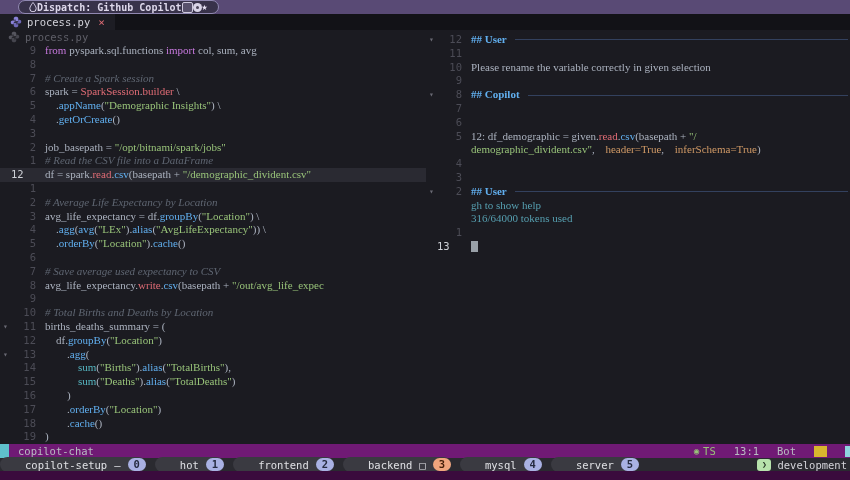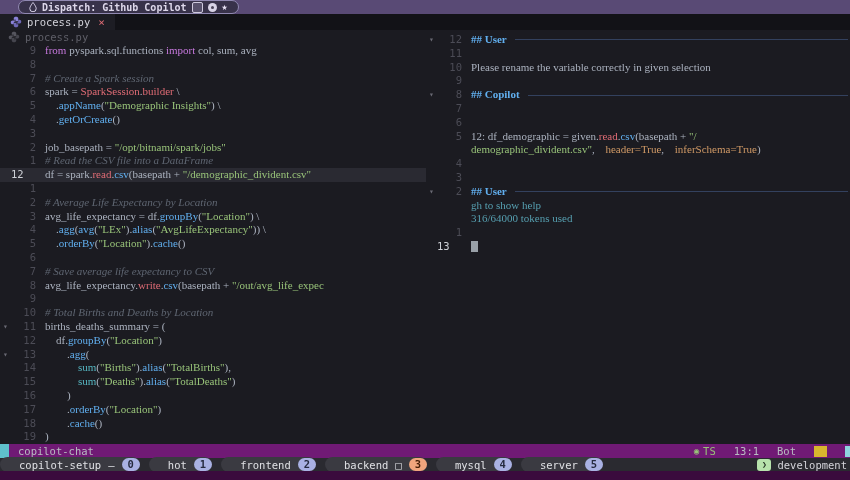--- a/index.html
+++ b/index.html
@@ -1,20 +1,20 @@
 <!DOCTYPE html>
 <html><head>
 <meta charset="utf-8">
 <style>
   html,body{margin:0;padding:0;background:#000;}
   .screen{position:relative;width:850px;height:480px;background:#1b1b21;overflow:hidden;
           font-family:"DejaVu Sans Mono",monospace;}
   
   .topbar{position:absolute;top:0;left:0;right:0;height:14px;background:#594a75;display:flex;align-items:center;}
-  .title-pill{margin-left:18px;height:12px;display:flex;align-items:center;gap:5px;padding:0 10px;
+  .title-pill{margin-left:18px;height:12px;display:flex;align-items:center;padding:0 10px;
               background:#38324a;border:1px solid #9189b2;border-radius:8px;
               font-size:10px;font-weight:bold;color:#ddd7ea;white-space:nowrap;}
   .droplet{width:8px;height:10px;flex:none;}
   .pic-icon{width:9px;height:9px;border:1px solid #cfcade;background:#57506b;border-radius:2px;display:inline-block;}
   .face-icon{width:9px;height:9px;border-radius:50%;background:#d8d3e6;display:inline-flex;align-items:center;justify-content:center;}
   .face-icon i{width:3px;height:3px;border-radius:50%;background:#4a4458;display:block;}
   .star{color:#e9e3f5;font-size:10px;line-height:10px;}
   
   .tabline{position:absolute;top:14px;left:0;right:0;height:16px;background:#121217;}
   .tab{position:absolute;left:0;top:0;height:16px;display:flex;align-items:center;gap:5px;padding:0 10px;
@@ -52,21 +52,21 @@
   .sl-right{margin-left:auto;display:flex;align-items:center;gap:18px;}
   .sl-ts{color:#98c379;display:flex;gap:4px;align-items:center;}
   .rec{font-size:9px;}
   .sl-yellow{width:13px;height:11px;background:#d8b62e;flex:none;}
   .sl-cyan{width:5px;height:11px;background:#8fd3de;flex:none;}
   
   .tmuxbar{position:absolute;top:458px;left:0;right:0;height:13px;background:#2a2a30;
            display:flex;align-items:center;font-size:10.5px;}
   .tmux-left{display:flex;gap:9px;align-items:center;}
   .twin{display:flex;align-items:center;gap:7px;background:#3a3a41;border-radius:8px;
-        padding-left:19px;height:15px;color:#dfe0e4;cursor:default;}
+        padding-left:25px;height:15px;color:#dfe0e4;cursor:default;}
   .tnum{background:#a9b1e3;color:#262b40;border-radius:8px;padding:0 6px;height:13px;
         line-height:13px;font-weight:bold;}
   .twin.active .tnum{background:#f0a57d;color:#47200a;}
   .tmux-right{margin-left:auto;display:flex;align-items:center;gap:6px;color:#d4d4da;margin-right:3px;}
   .term-icon{width:14px;height:12px;background:#b7e3ac;border-radius:3px;color:#1e2a1e;
              font-size:8px;display:flex;align-items:center;justify-content:center;font-weight:bold;}
   .bottomstrip{position:absolute;top:471px;left:0;right:0;height:9px;background:#3a0b3d;}
 </style>
 </head>
 <body>
@@ -184,21 +184,21 @@
             <span class="code"><span class="tok-txt">    .</span><span class="tok-fn">orderBy</span><span class="tok-txt">(</span><span class="tok-str">"Location"</span><span class="tok-txt">).</span><span class="tok-fn">cache</span><span class="tok-txt">()</span></span>
           </div>
           <div class="row">
             <span class="fold"></span>
             <span class="lnum">6</span>
             <span class="code"></span>
           </div>
           <div class="row">
             <span class="fold"></span>
             <span class="lnum">7</span>
-            <span class="code"><span class="tok-cmt"># Save average life expectancy to CSV</span></span>
+            <span class="code"><span class="tok-cmt"># Save average used expectancy to CSV</span></span>
           </div>
           <div class="row">
             <span class="fold"></span>
             <span class="lnum">8</span>
             <span class="code"><span class="tok-txt">avg_life_expectancy.</span><span class="tok-red">write</span><span class="tok-txt">.</span><span class="tok-fn">csv</span><span class="tok-txt">(basepath + </span><span class="tok-str">"/out/avg_life_expec</span></span>
           </div>
           <div class="row">
             <span class="fold"></span>
             <span class="lnum">9</span>
             <span class="code"></span>

